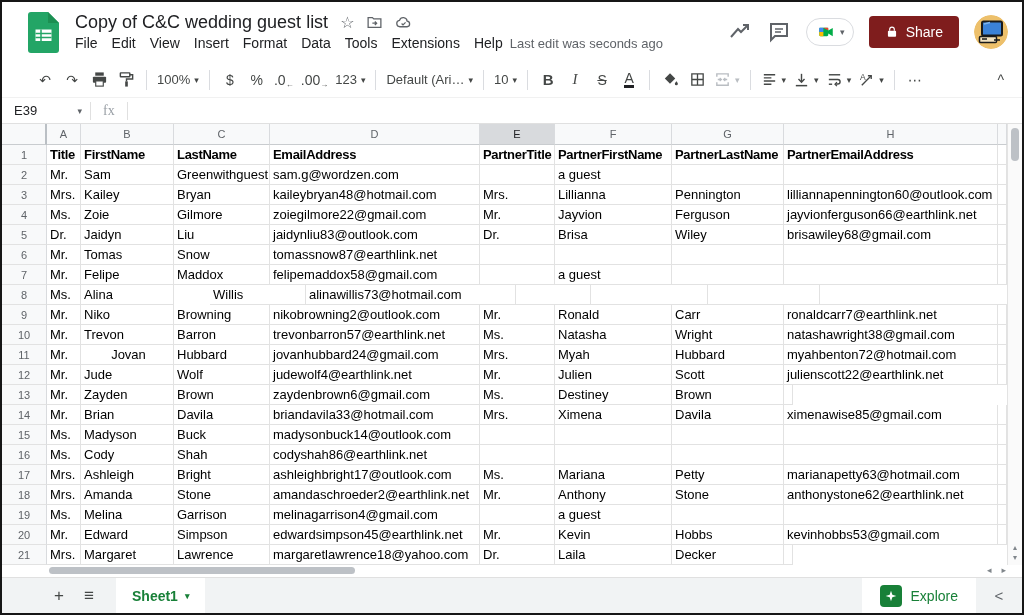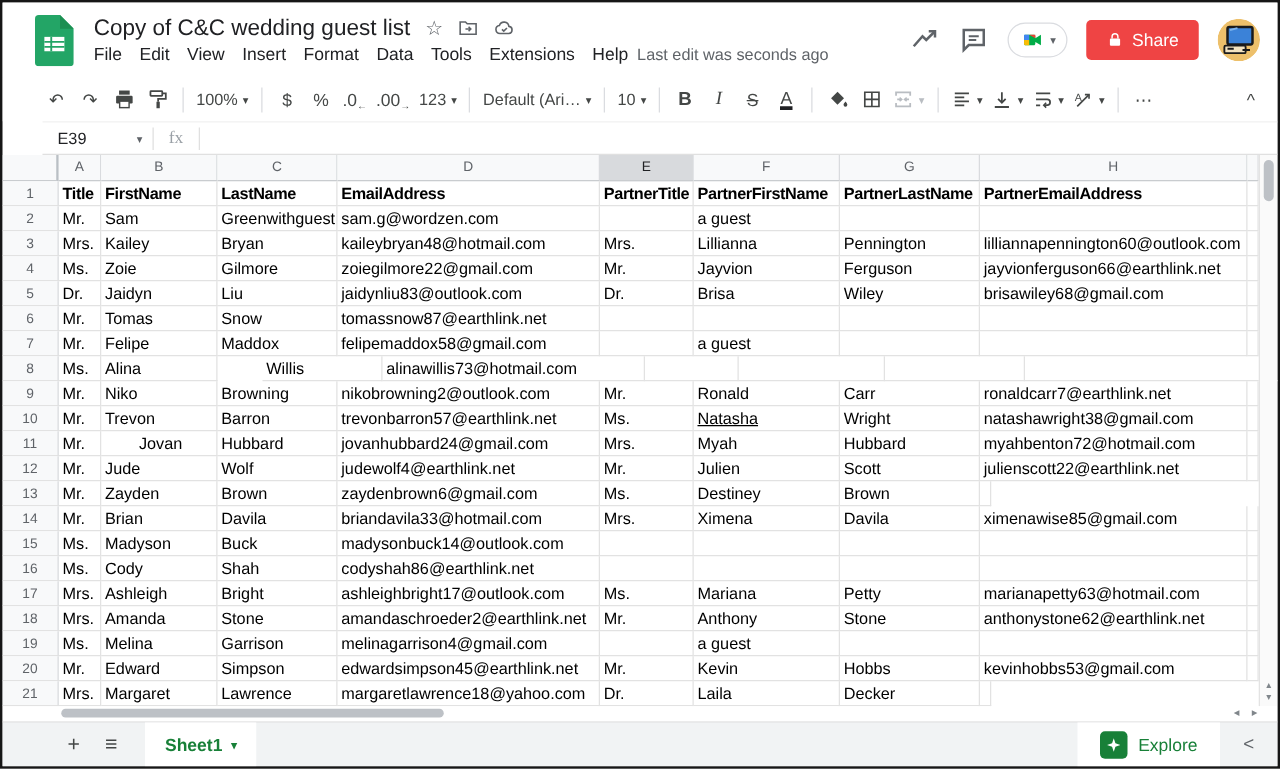--- a/index.html
+++ b/index.html
@@ -18,41 +18,41 @@
   .doc-title { font-size:18px; color:#202124; white-space:nowrap; }
   .doc-icon { color:#5f6368; font-size:16px; display:inline-flex; align-items:center; cursor:pointer; }
   .doc-icon svg { width:17px; height:17px; }
   .menu-row { display:flex; align-items:center; margin-left:-7px; }
   .menu-item { font-size:14px; color:#202124; padding:1px 7px; border-radius:4px; cursor:pointer; }
   .last-edit { font-size:13px; color:#5f6368; white-space:nowrap; cursor:pointer; }
   .topbar-right { margin-left:auto; display:flex; align-items:center; gap:15px; padding-right:14px; }
   .tb-ico { width:24px; height:24px; display:inline-flex; }
   .meet-pill { display:flex; align-items:center; gap:3px; border:1px solid #dadce0; border-radius:16px; padding:4px 8px 4px 8px; background:#fff; }
   .meet-pill svg { width:22px; height:18px; }
-  .share-btn { display:flex; align-items:center; gap:7px; background:#ef4444; color:#fff; font-size:14px; font-weight:500;
+  .share-btn { display:flex; align-items:center; gap:7px; background:#7f1d1d; color:#fff; font-size:14px; font-weight:500;
     border-radius:4px; padding:8px 16px; cursor:pointer; }
   .share-btn svg { width:14px; height:14px; }
   .avatar { width:34px; height:34px; border-radius:50%; overflow:hidden; flex:0 0 auto; }
   
   .toolbar { height:35px; display:flex; align-items:center; padding:0 10px 0 30px; gap:1px; background:#fff; flex:0 0 auto; }
   .tbi { min-width:26px; height:26px; padding:0 3px; border-radius:4px; display:inline-flex; align-items:center; justify-content:center;
     color:#444746; font-size:14px; cursor:pointer; white-space:nowrap; }
   .tbi svg { width:17px; height:17px; }
   .tbi .dd { font-size:9px; color:#444746; margin-left:4px; }
   .tb-sep { width:1px; height:20px; background:#dadce0; margin:0 6px; flex:0 0 auto; }
   .tbi.bold { font-weight:bold; font-size:15px; }
   .tbi.italic { font-style:italic; font-family:"Liberation Serif",serif; font-size:15px; }
   .tbi.strike { text-decoration:line-through; font-size:14px; }
   .tbi.textcolor span.g { border-bottom:3px solid #202124; line-height:13px; }
   .tbi.disabled, .tbi.disabled .dd { color:#b9bdc2; }
   .tbi .sub { font-size:8px; position:relative; top:5px; }
   .tbi.txt { font-size:13px; color:#444746; }
   .collapse-btn { margin-left:auto; color:#444746; font-size:14px; cursor:pointer; padding:0 8px; }
   
-  .fbar { height:27px; display:flex; align-items:center; border-top:1px solid #f1f1f1; border-bottom:1px solid #e0e0e0; background:#fff; flex:0 0 auto;margin-left:32px; }
+  .fbar { height:27px; display:flex; align-items:center; border-top:1px solid #f1f1f1; border-bottom:1px solid #e0e0e0; background:#fff; flex:0 0 auto; }
   .namebox { width:88px; display:flex; align-items:center; padding-left:12px; font-size:13px; color:#202124; height:100%; }
   .namebox .dd { margin-left:auto; margin-right:8px; font-size:9px; color:#5f6368; }
   .fb-sep { width:1px; height:18px; background:#e0e0e0; }
   .fx { font-family:"Liberation Serif", serif; color:#9aa0a6; font-size:14px; padding:0 12px; }
   .fb-input { flex:1; height:100%; }
   
   .gridwrap { display:flex; flex:0 0 auto; }
   .gridmain { width:1005px; }
   .colhdr-row { display:flex; height:21px; }
   .corner { width:45px; background:#f8f9fa; border-right:2px solid #babfc4; border-bottom:1px solid #c9cccf; flex:0 0 auto; }
@@ -436,21 +436,21 @@
             <div class="cell ovf" style="width: 214px;">ronaldcarr7@earthlink.net</div>
             <div class="cell" style="width: 9px;"></div>
           </div>
           <div class="grow">
             <div class="rowhdr">10</div>
             <div class="cell" style="width: 34px;">Mr.</div>
             <div class="cell" style="width: 93px;">Trevon</div>
             <div class="cell" style="width: 96px;">Barron</div>
             <div class="cell" style="width: 210px;">trevonbarron57@earthlink.net</div>
             <div class="cell" style="width: 75px;">Ms.</div>
-            <div class="cell" style="width: 117px; text-decoration: underline;">Natasha</div>
+            <div class="cell" style="width: 117px;">Natasha</div>
             <div class="cell" style="width: 112px;">Wright</div>
             <div class="cell ovf" style="width: 214px;">natashawright38@gmail.com</div>
             <div class="cell" style="width: 9px;"></div>
           </div>
           <div class="grow">
             <div class="rowhdr">11</div>
             <div class="cell" style="width: 34px;">Mr.</div>
             <div class="cell" style="width: 93px; text-align: center;">Jovan</div>
             <div class="cell" style="width: 96px;">Hubbard</div>
             <div class="cell" style="width: 210px;">jovanhubbard24@gmail.com</div>

